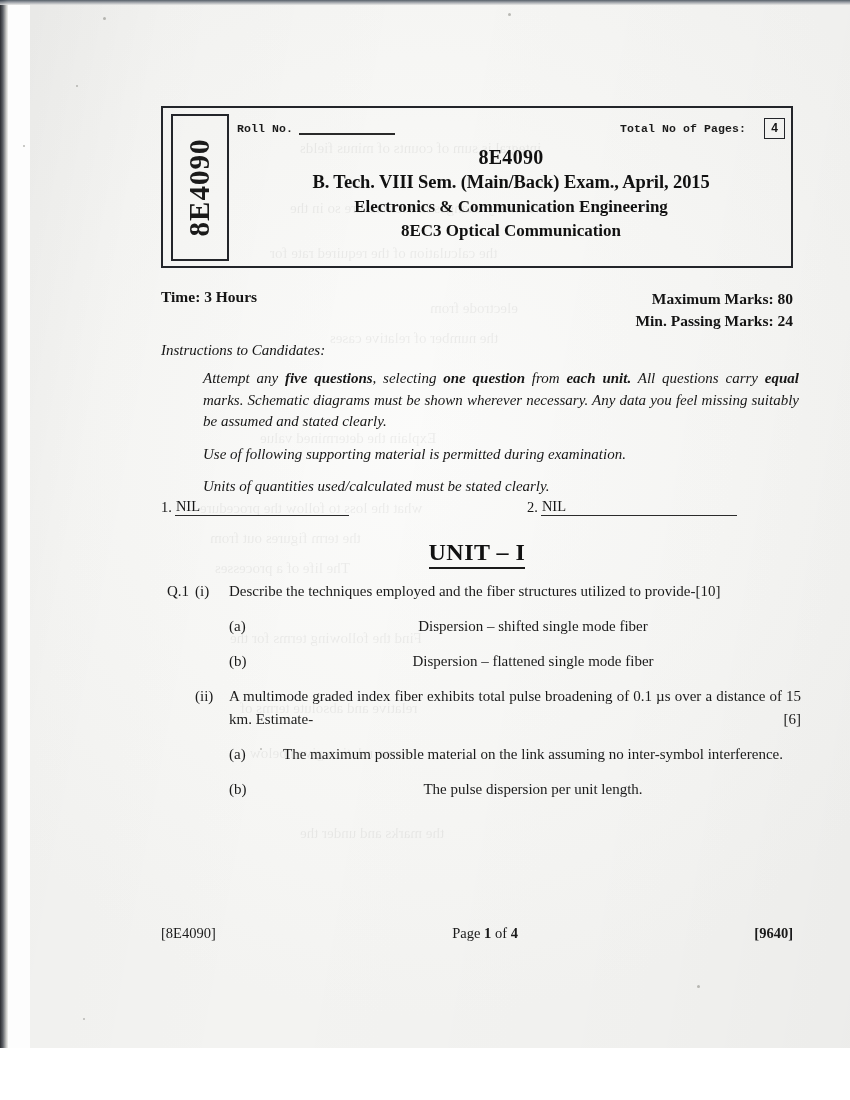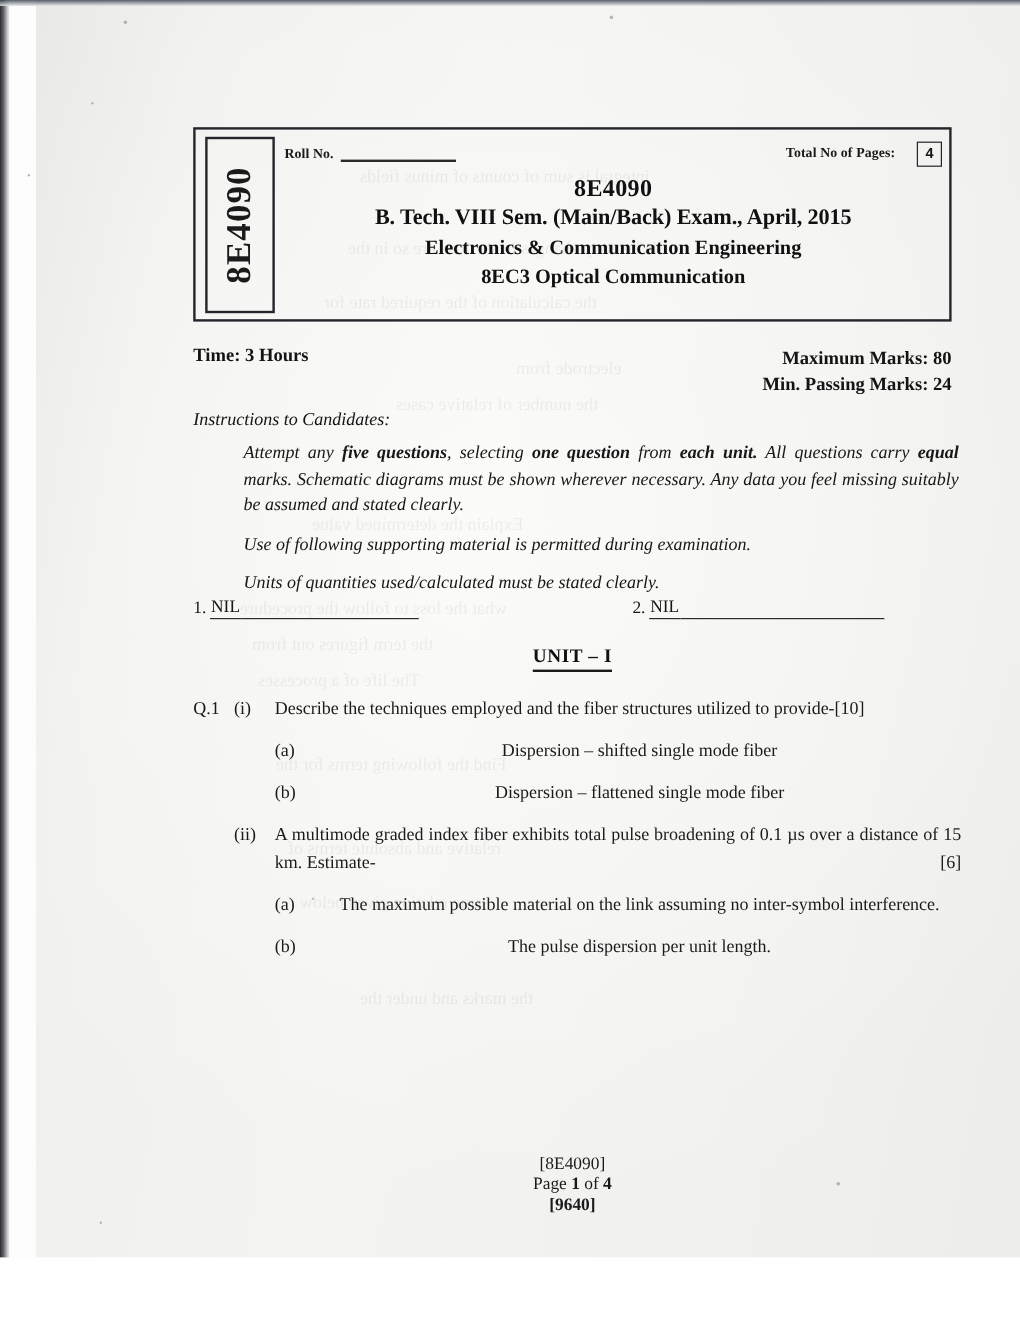--- a/index.html
+++ b/index.html
@@ -135,21 +135,21 @@
     position: absolute;
     left: 74px;
     top: 8px;
     width: 548px;
     height: 24px;
     display: flex;
     align-items: center;
     justify-content: space-between;
   }
   .hdr-small {
-    font-family: Liberation Serif, serif;
+    font-family: Liberation Mono, monospace;
     font-weight: bold;
     font-size: 11.5px;
     color: #1a1a1a;
     letter-spacing: .1px;
   }
   #rollno-group { display: flex; align-items: flex-end; gap: 6px; }
   #rollno-blank {
     display: inline-block;
     width: 96px;
     border-bottom: 2px solid #2a2a2a;
@@ -278,21 +278,21 @@
   #unit-heading {
     position: absolute;
     left: 161px;
     top: 539px;
     width: 632px;
     text-align: center;
   }
   #unit-heading span {
     font-family: "Liberation Serif", serif;
     font-weight: bold;
-    font-size: 16px;
+    font-size: 24px;
     color: #111;
     border-bottom: 2px solid #1a1a1a;
     padding-bottom: 2px;
     letter-spacing: .5px;
     margin-top: 12px;
   }
 
   
   #questions {
     position: absolute;
@@ -305,20 +305,21 @@
   .q-row {
     display: flex;
     align-items: flex-start;
     margin-bottom: 14px;
   }
   .q-label {
     width: 34px;
     flex: 0 0 34px;
     font-size: 15px;
     line-height: 23px;
+    text-align: center;
   }
   .q-roman {
     width: 34px;
     flex: 0 0 34px;
     font-size: 15px;
     line-height: 23px;
   }
   .q-alpha {
     width: 36px;
     flex: 0 0 36px;
@@ -338,29 +339,28 @@
     white-space: nowrap;
   }
   .indent-2 { margin-left: 68px; }
 
   .row-tight  { margin-bottom: 12px; }
 
   
   #footer {
     position: absolute;
     left: 161px;
-    top: 962px;
+    top: 925px;
     width: 632px;
     display: flex;
     align-items: center;
     justify-content: space-between;
     font-family: "Liberation Serif", serif;
     font-size: 14.5px;
     color: #1a1a1a;
-    flex-direction: column;
   }
   #footer-left  { font-weight: normal; }
   #footer-center{ font-weight: normal; }
   #footer-center b { font-weight: bold; }
   #footer-right { font-weight: bold; }
 
   
   .speck {
     position: absolute;
     background: #b9b9b4;

